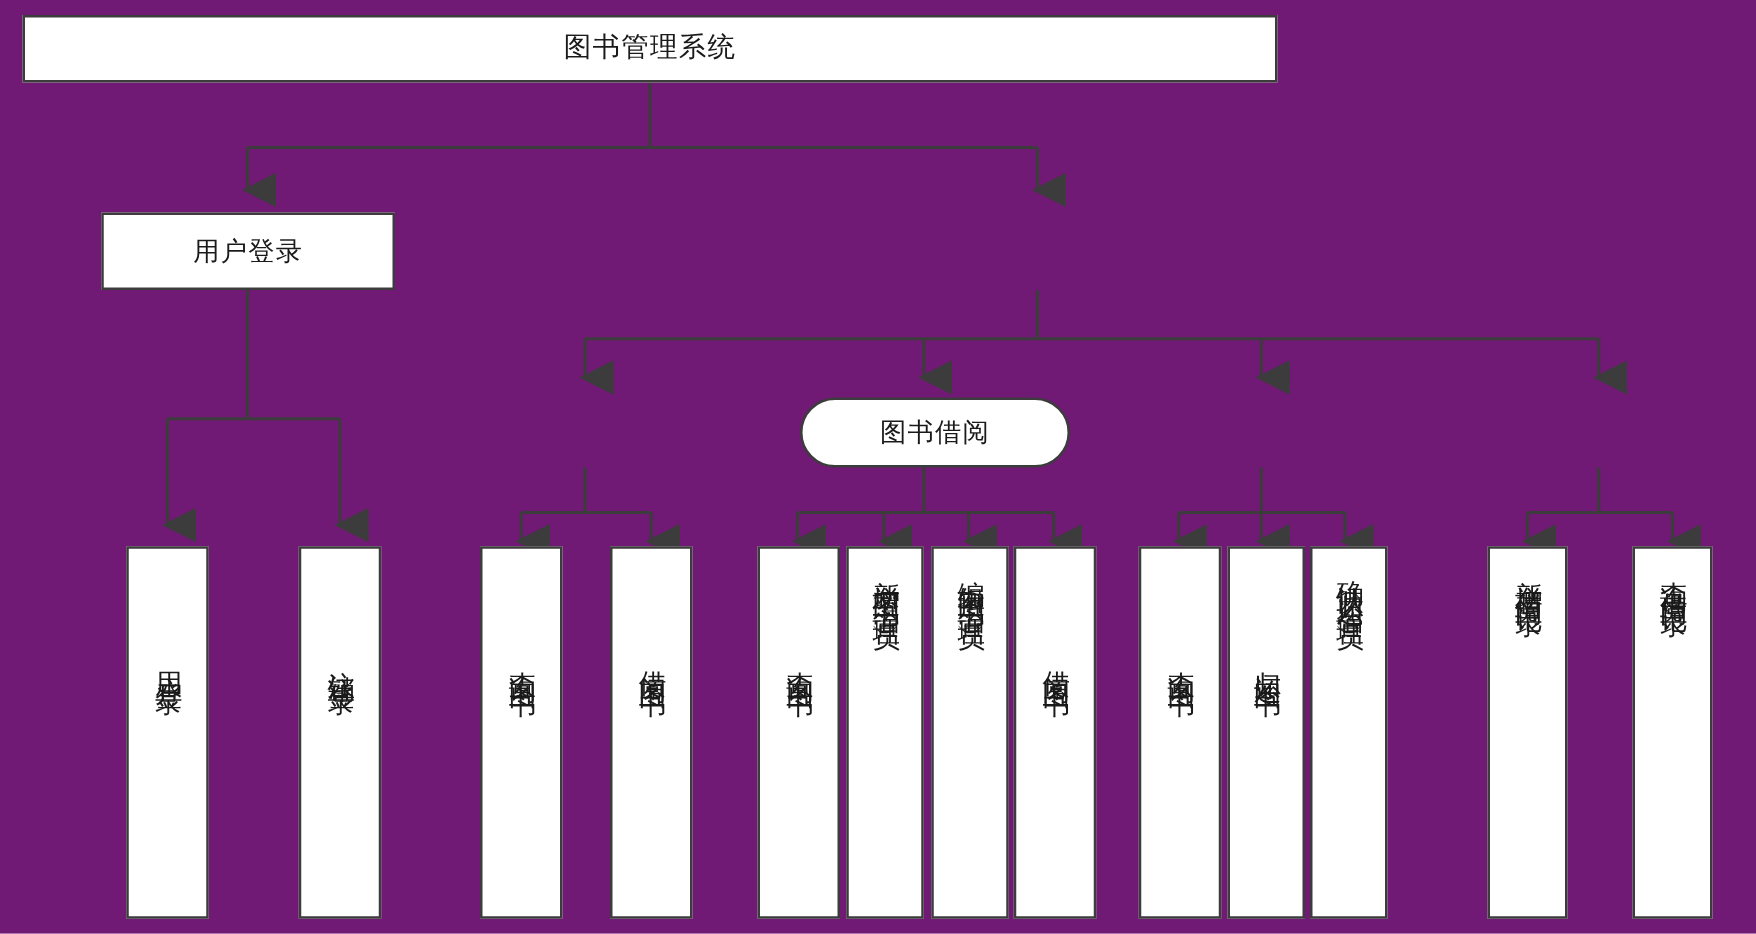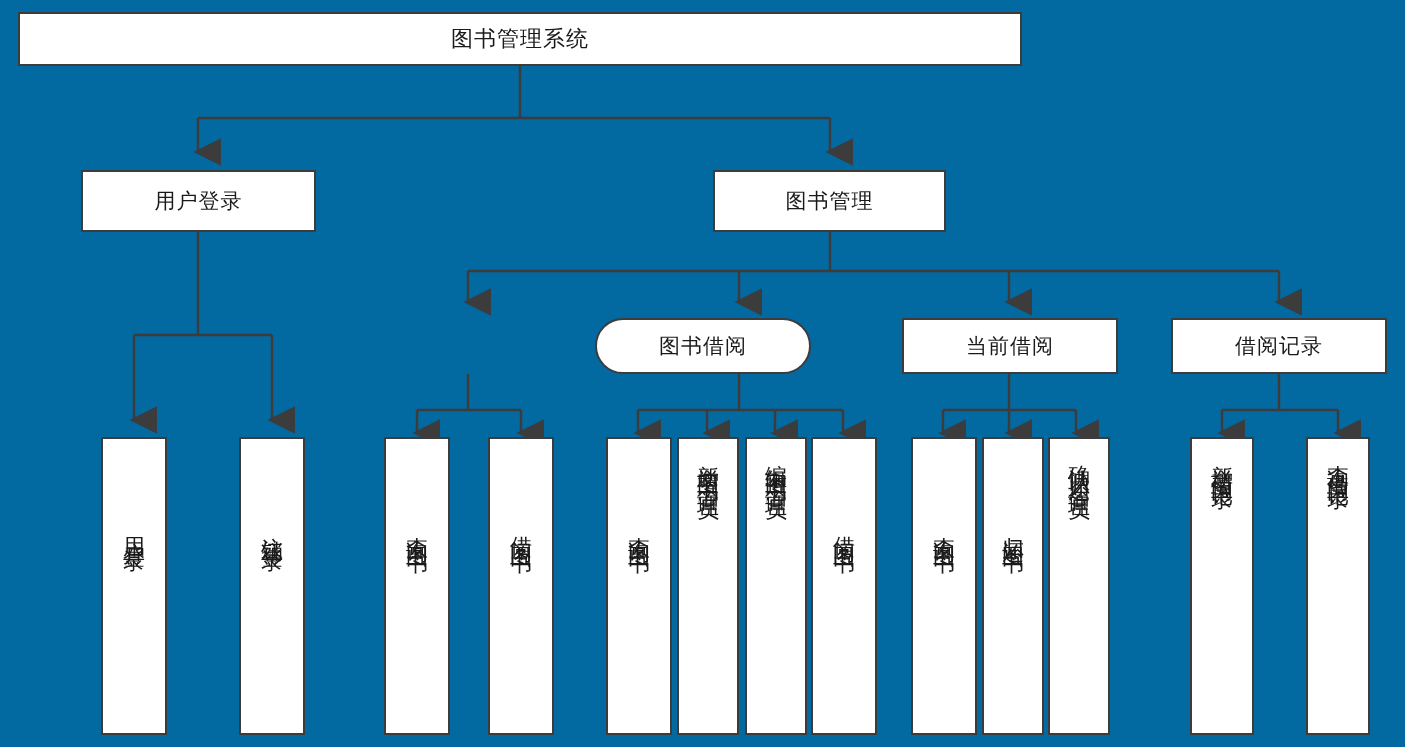--- a/index.html
+++ b/index.html
@@ -7,21 +7,21 @@
     padding: 0;
     background: #ffffff;
   }
   body {
     font-family: "DejaVu Sans", "Liberation Sans", sans-serif;
   }
   #canvas {
     position: relative;
     width: 1405px;
     height: 747px;
-    background: #0369a1;
+    background: #701a75;
     overflow: hidden;
   }
   svg.edges {
     position: absolute;
     left: 0;
     top: 0;
     width: 1405px;
     height: 747px;
     pointer-events: none;
   }
@@ -126,32 +126,23 @@
     </g>
   </svg>
 
   <div class="node root" style="left:18px; top:12px; width:1004px; height:54px;">
     <span class="label">图书管理系统</span>
   </div>
 
   <div class="node" style="left:81px; top:170px; width:235px; height:62px;">
     <span class="label">用户登录</span>
   </div>
-  <div class="node" style="left:713px; top:170px; width:233px; height:62px;">
-    <span class="label">图书管理</span>
-  </div>
 
-  <div class="node" style="left:595px; top:318px; width:216px; height:56px;border-radius:28px;">
+  <div class="node" style="left:640px; top:318px; width:216px; height:56px;border-radius:28px;">
     <span class="label">图书借阅</span>
-  </div>
-  <div class="node" style="left:902px; top:318px; width:216px; height:56px;">
-    <span class="label">当前借阅</span>
-  </div>
-  <div class="node" style="left:1171px; top:318px; width:216px; height:56px;">
-    <span class="label">借阅记录</span>
   </div>
 
   <div class="node leaf mid" style="left:101px; top:437px; width:66px; height:298px;">
     <span class="label">用户登录</span>
   </div>
   <div class="node leaf mid" style="left:239px; top:437px; width:66px; height:298px;">
     <span class="label">注销登录</span>
   </div>
 
   <div class="node leaf mid" style="left:384px; top:437px; width:66px; height:298px;">

